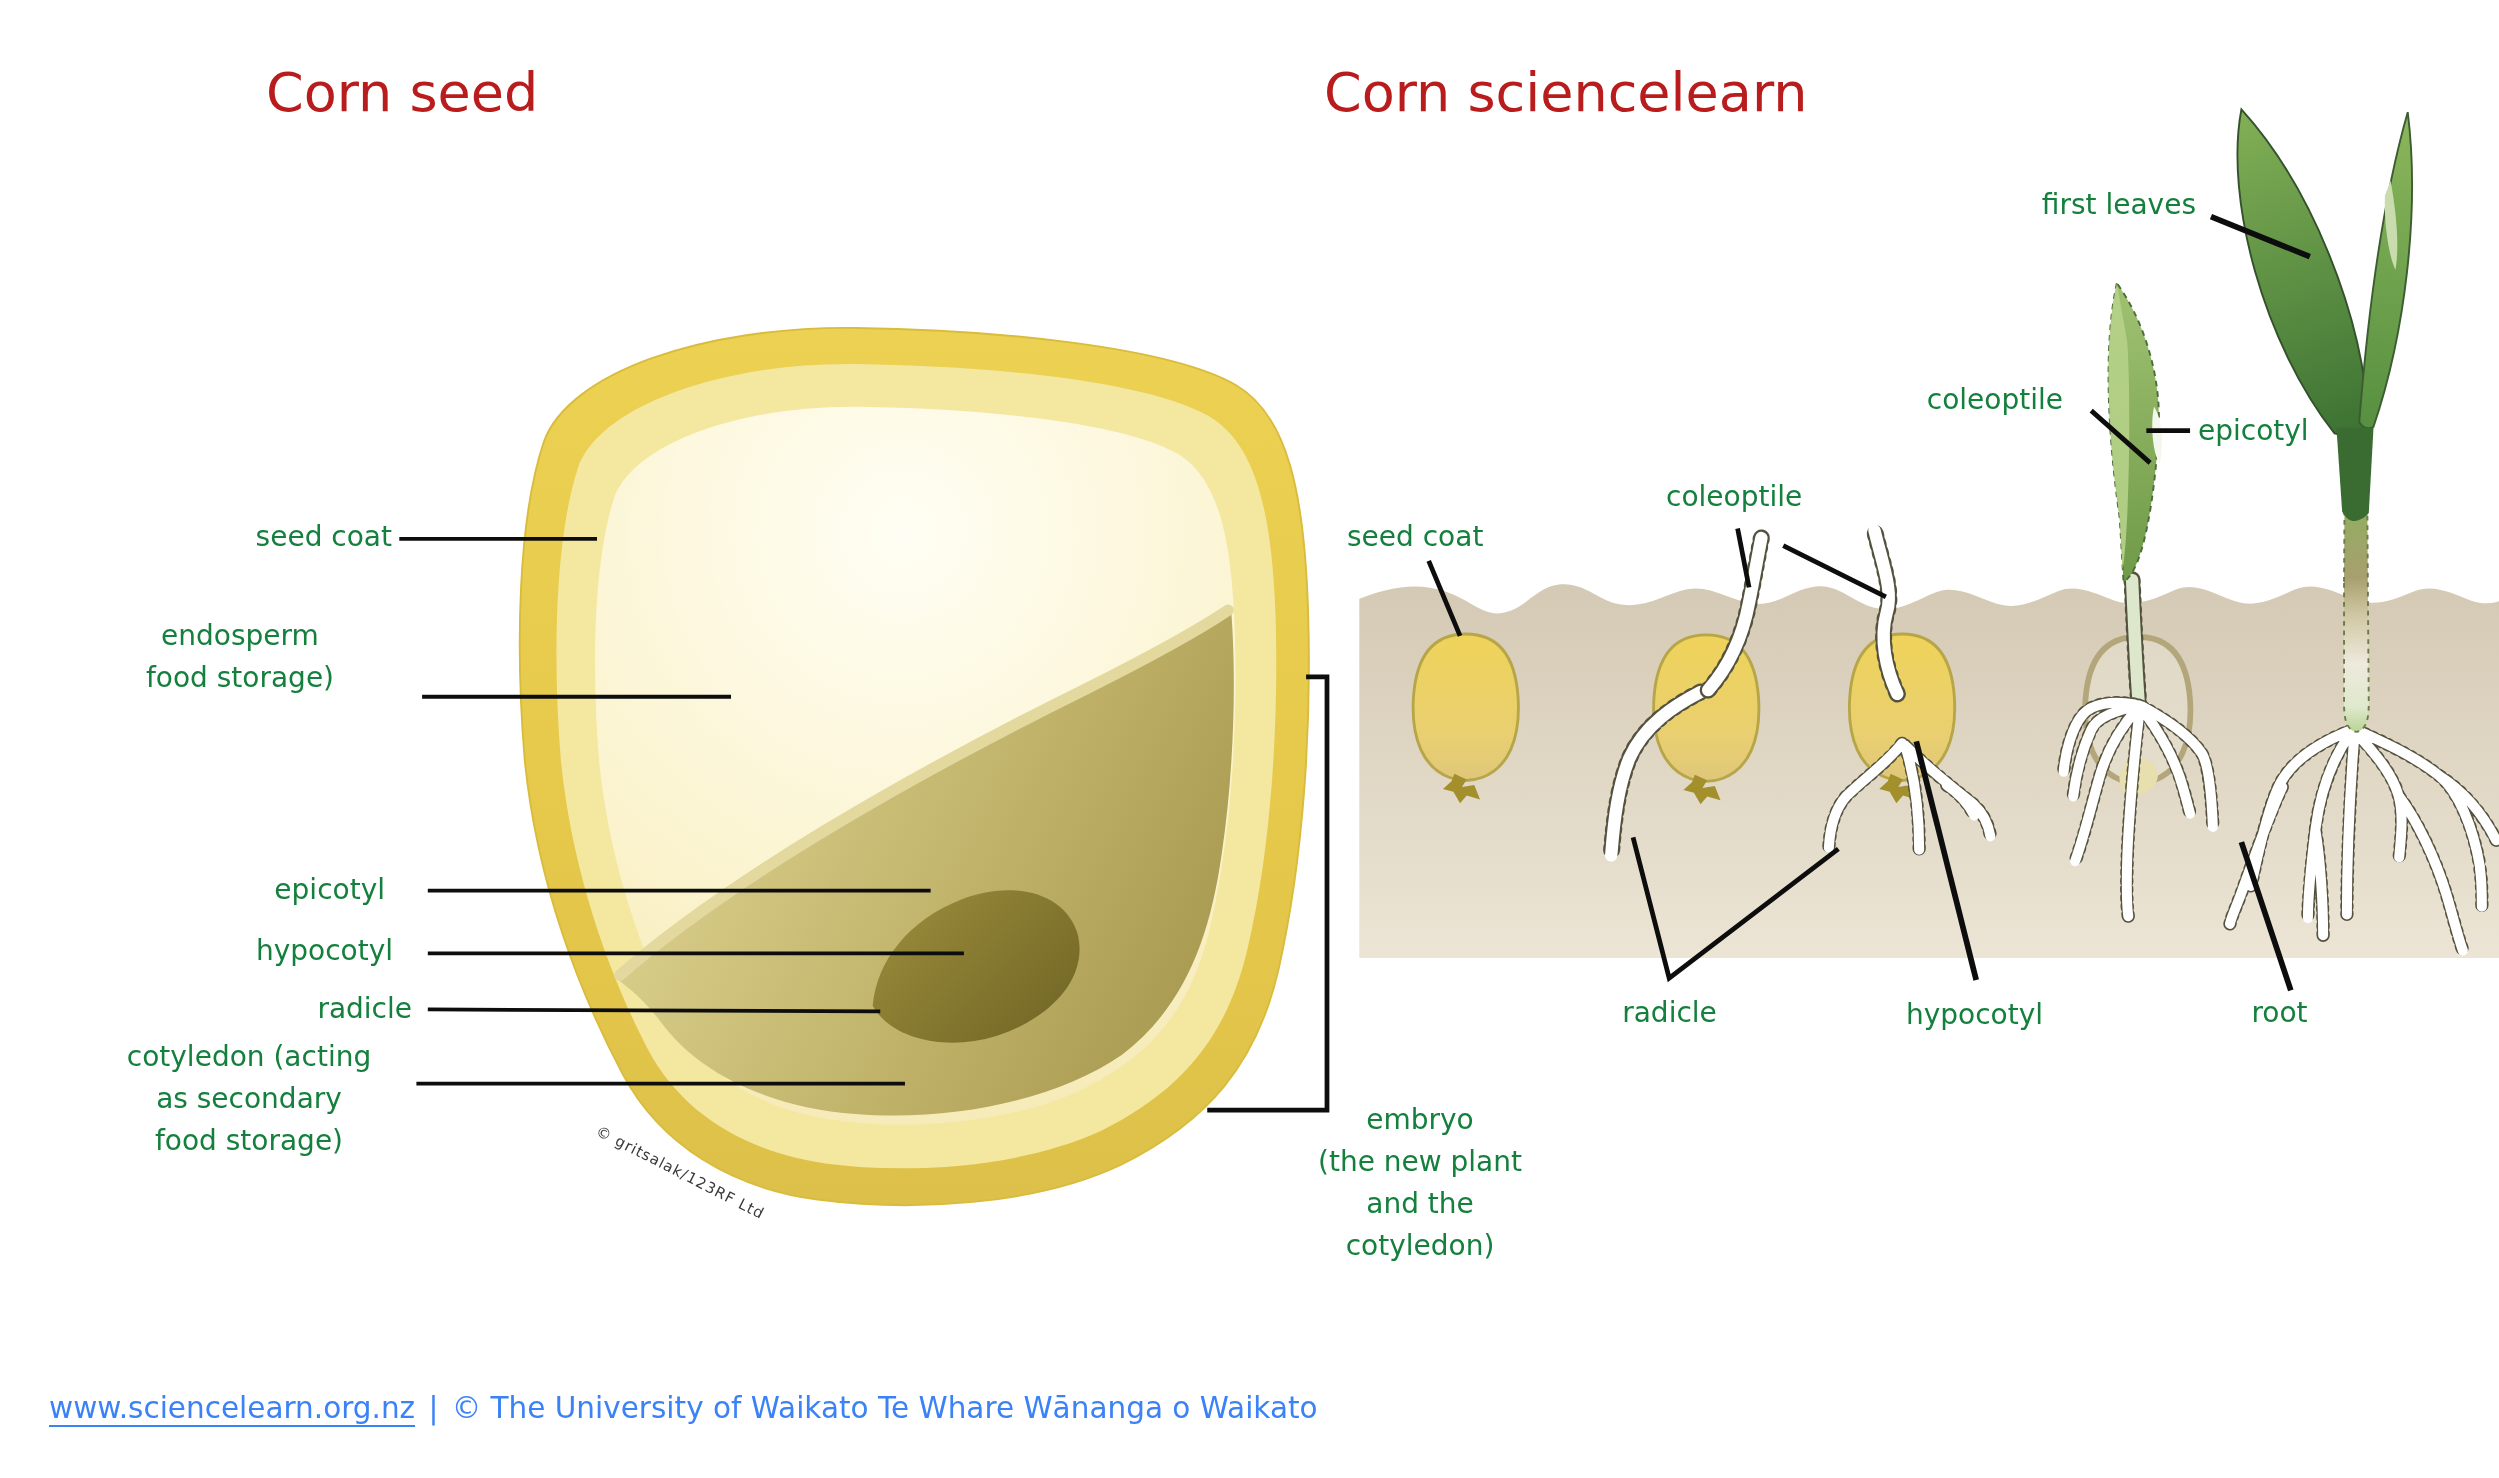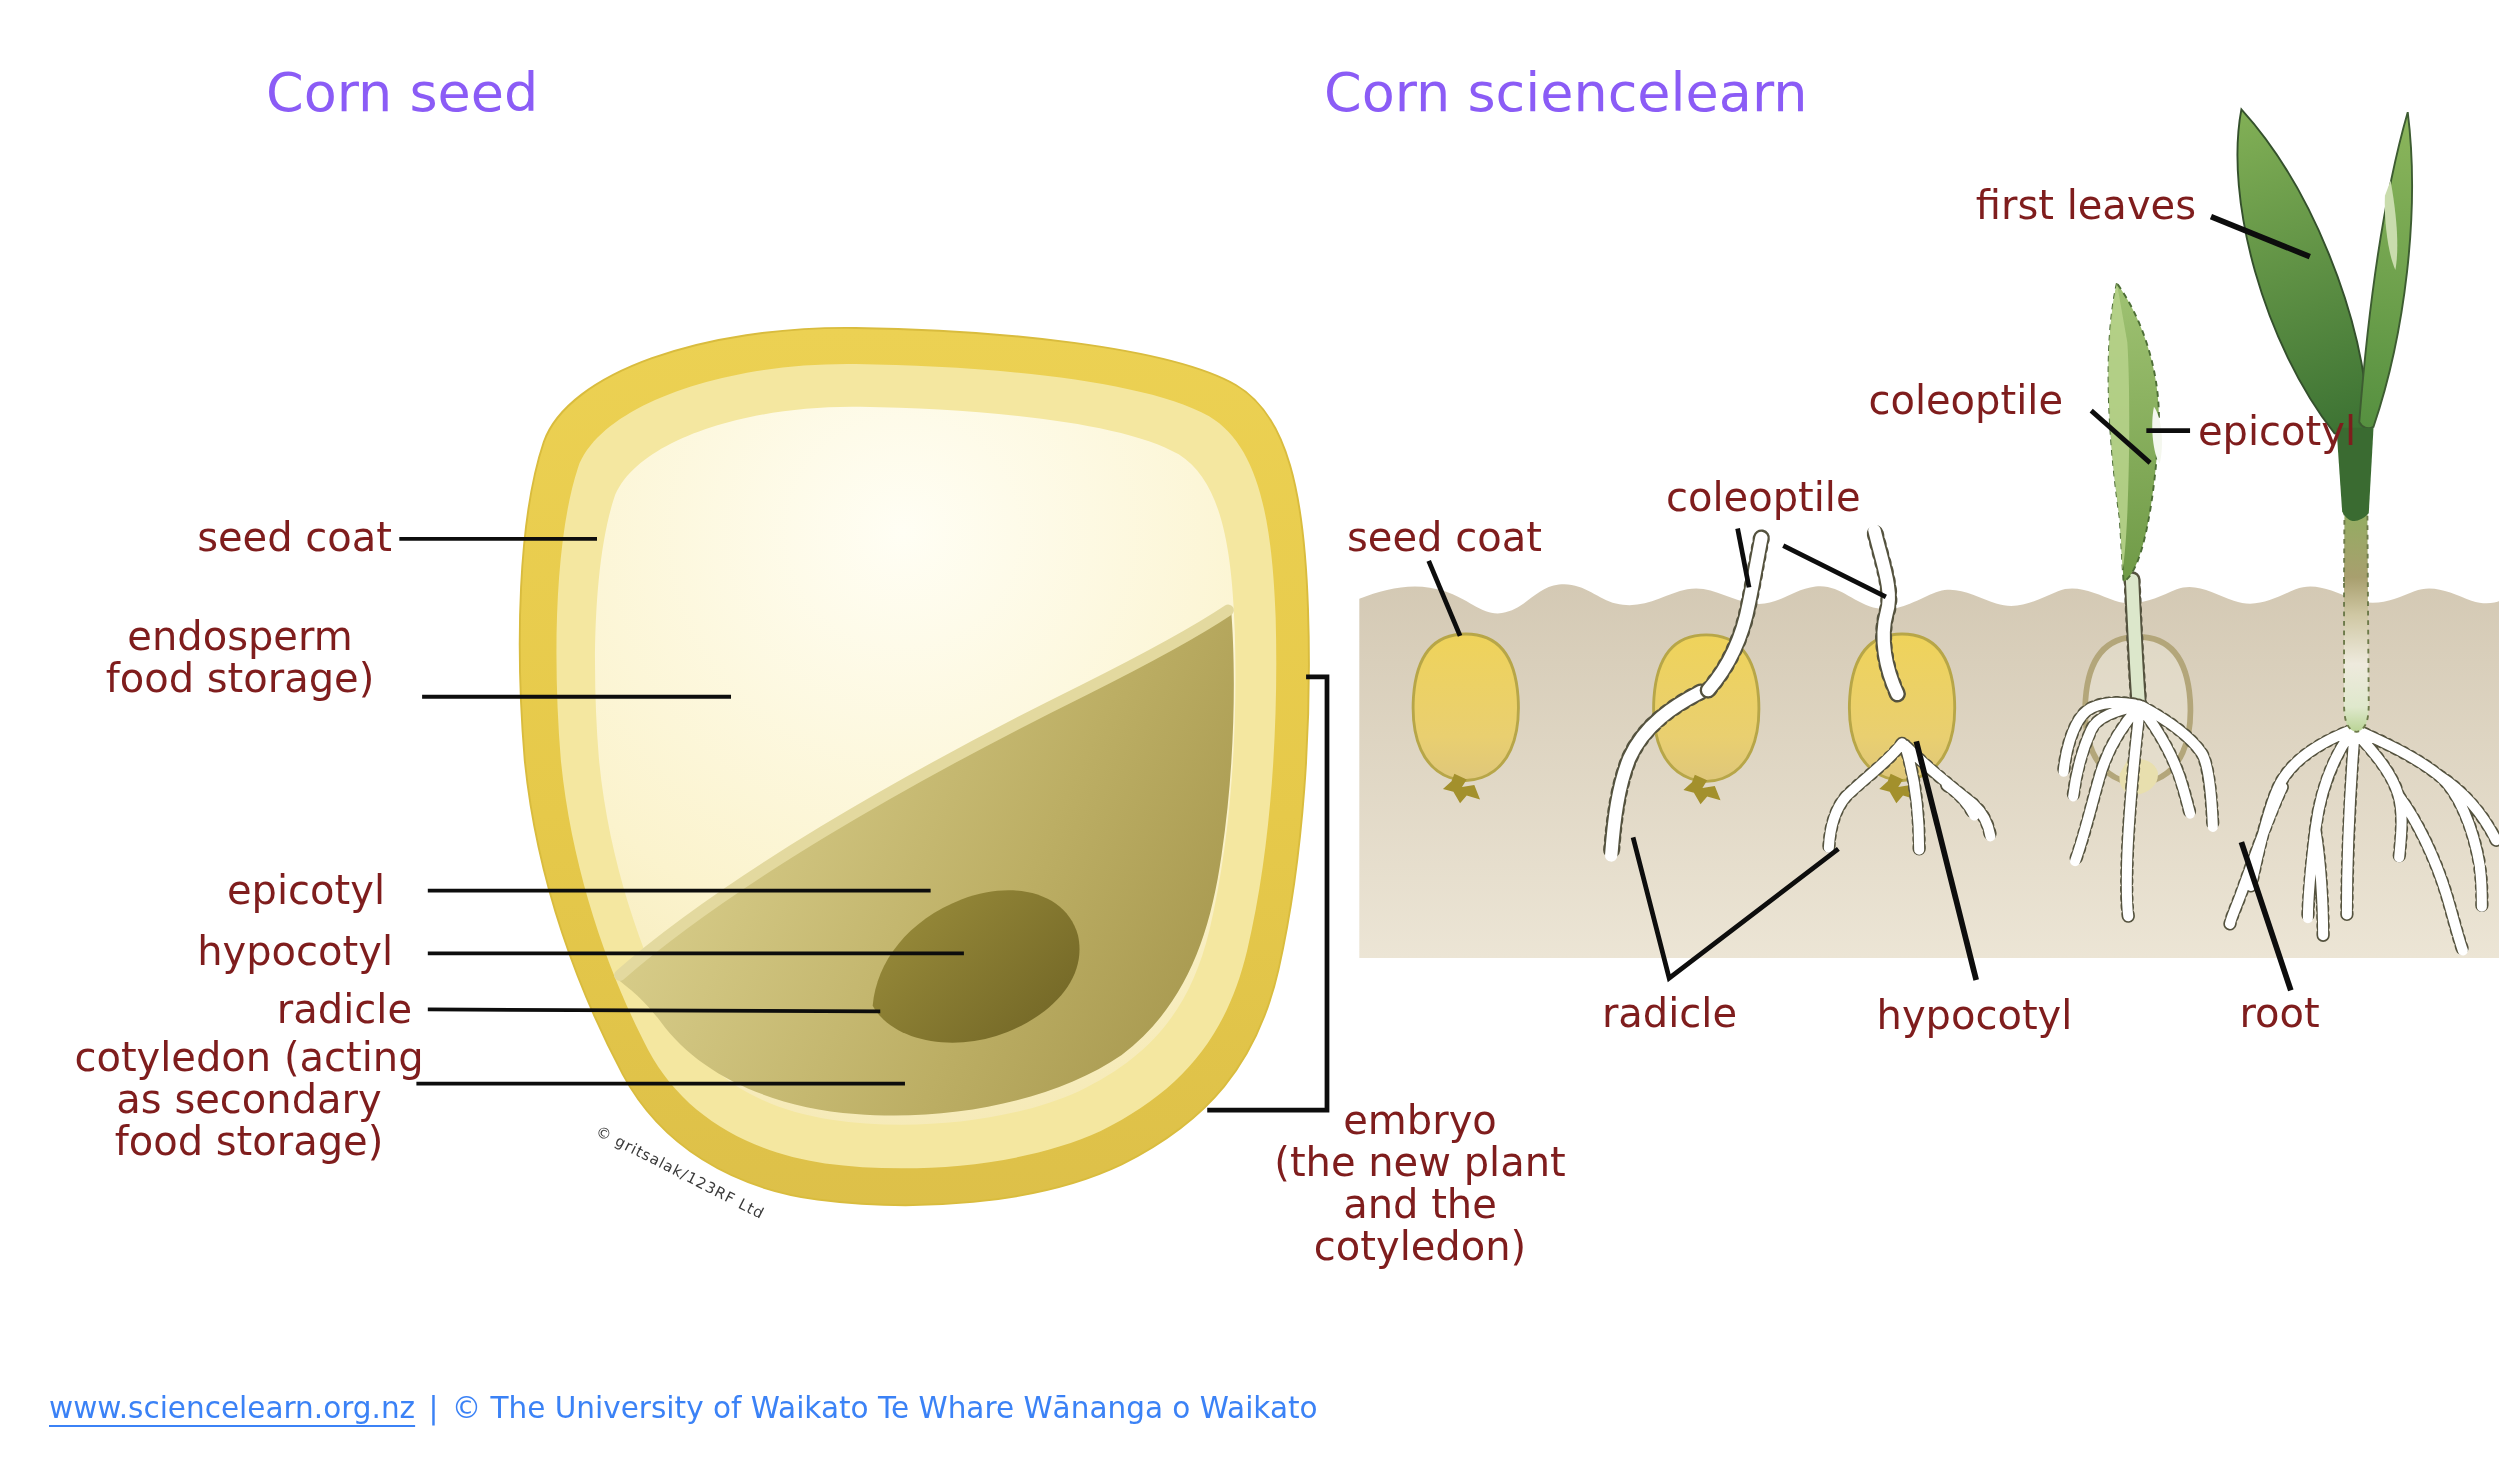--- a/index.html
+++ b/index.html
@@ -2,22 +2,22 @@
 <html style="font-size:15px"><head>
 <meta charset="utf-8">
 <style>
   html,body { margin:0; padding:0; }
   body {
     width:2500px; height:1479px; position:relative; background:#ffffff;
     font-family:"DejaVu Sans","Liberation Sans",sans-serif; color:#111;
     overflow:hidden;
   }
   svg.canvas { position:absolute; left:0; top:0; }
-  .title { position:absolute; font-size:54px; line-height:59px; color:#8b5cf6; }
-  .label { position:absolute; font-size:40px; line-height:42px; color:#7f1d1d; }
+  .title { position:absolute; font-size:54px; line-height:59px; color:#b91c1c; }
+  .label { position:absolute; font-size:28px; line-height:42px; color:#15803d; }
   .alignR { text-align:right; }
   .alignC { text-align:center; }
   .watermark {
     position:absolute; left:601px; top:1122px; font-size:15px; color:#3a3a3a;
     transform:rotate(27deg); transform-origin:left top; letter-spacing:1px;
   }
   .footer { position:absolute; left:49px; top:1391px; font-size:29.5px; color:#3b82f6; }
   .footer .url { text-decoration:underline; text-underline-offset:6.7px; }
   .footer .sep { margin:0 13.3px; }
 </style>

